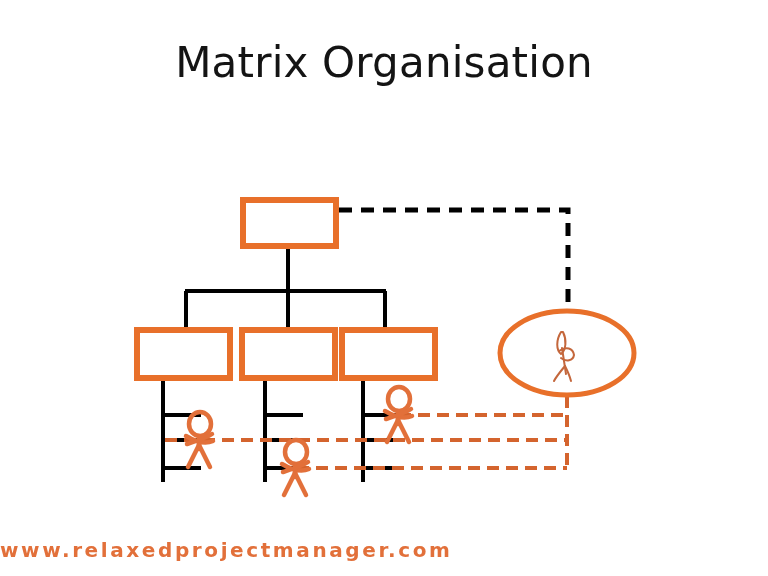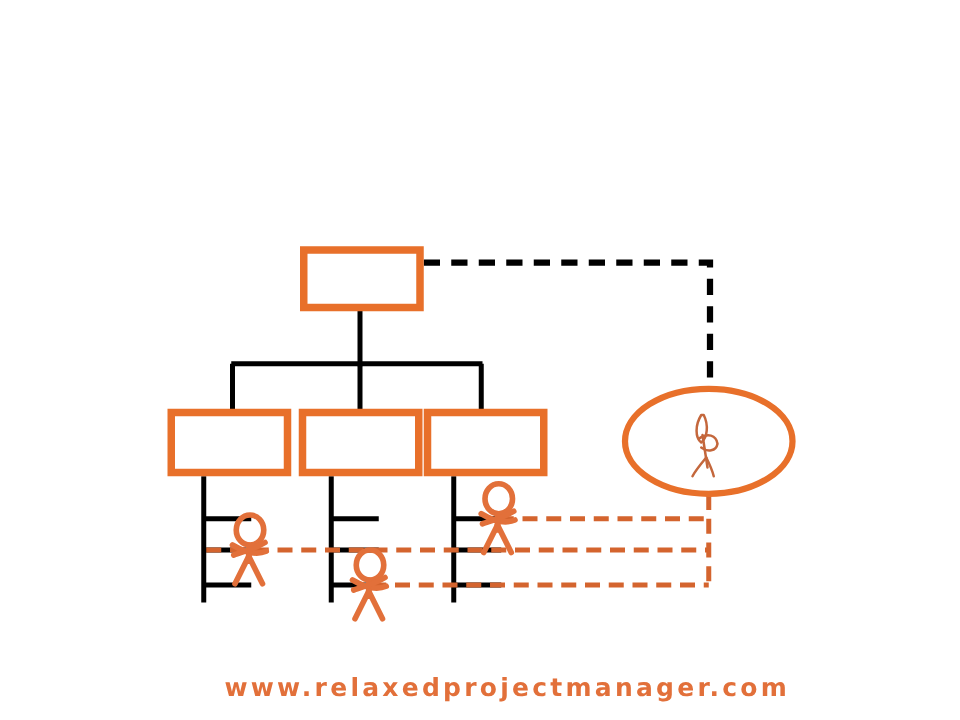--- a/index.html
+++ b/index.html
@@ -30,40 +30,41 @@
     font-weight: 400;
     color: #141414;
     letter-spacing: 0.2px;
     line-height: 1.1;
   }
   #footer {
     position: absolute;
     left: 0;
     top: 538px;
     width: 632px;
-    text-align: right;
+    text-align: left;
     font-family: "DejaVu Sans", "Liberation Sans", sans-serif;
     font-size: 20px;
     font-weight: bold;
     color: #E2703A;
     letter-spacing: 2.6px;
   }
   #diagram {
     position: absolute;
     left: 0;
     top: 0;
     width: 768px;
     height: 576px;
   }
 </style>
 </head>
 <body>
 
 <div id="slide">
 
+  <div id="title">Matrix Organisation</div>
 
   <svg id="diagram" viewBox="0 0 768 576" width="768" height="576" xmlns="http://www.w3.org/2000/svg">
 
     <g stroke="#000000" stroke-width="4" fill="none" stroke-linecap="butt">
 
       <line x1="288" y1="245" x2="288" y2="293"></line>
 
       <line x1="185" y1="291" x2="386" y2="291"></line>
 
       <line x1="186" y1="291" x2="186" y2="332"></line>

